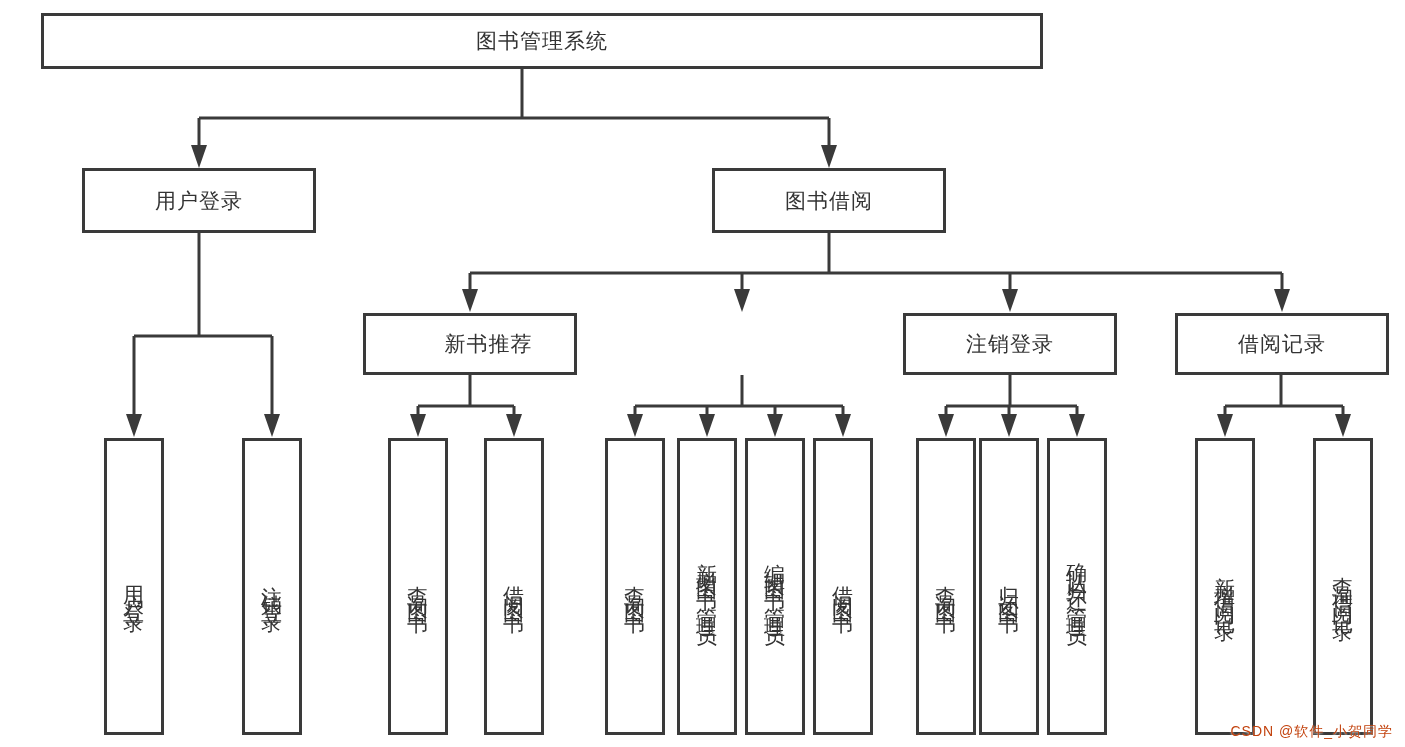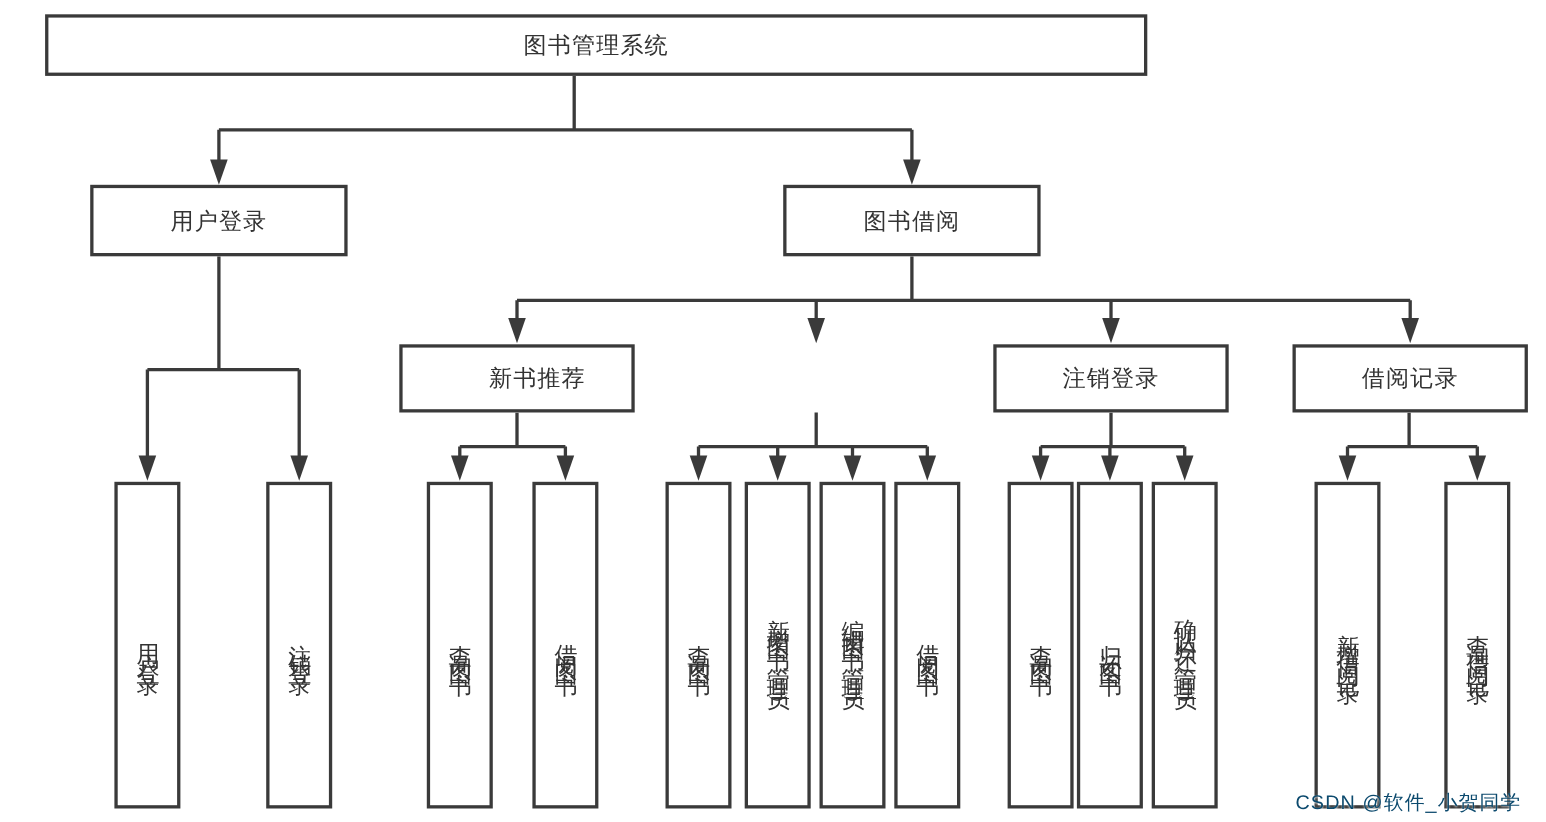--- a/index.html
+++ b/index.html
@@ -37,24 +37,24 @@
   .vtext {
     writing-mode: vertical-rl;
     text-orientation: mixed;
     line-height: 1;
     letter-spacing: 9px;
     font-size: 21px;
     color: #333333;
   }
   .watermark {
     position: absolute;
-    right: 22px;
+    right: 12px;
     bottom: 6px;
-    font-size: 18px;
-    color: #0c4a6e;
+    font-size: 14px;
+    color: #c2410c;
     letter-spacing: 1px;
     text-shadow: 0 1px 2px rgba(255,255,255,0.95);
     z-index: 10;
     white-space: nowrap;
   }
 </style>
 </head>
 <body>
 
 <div id="canvas">

